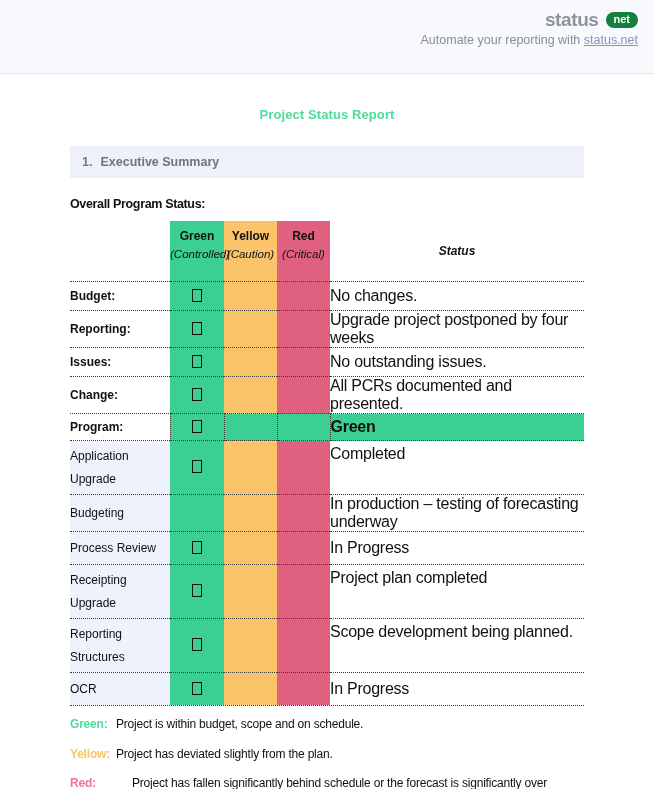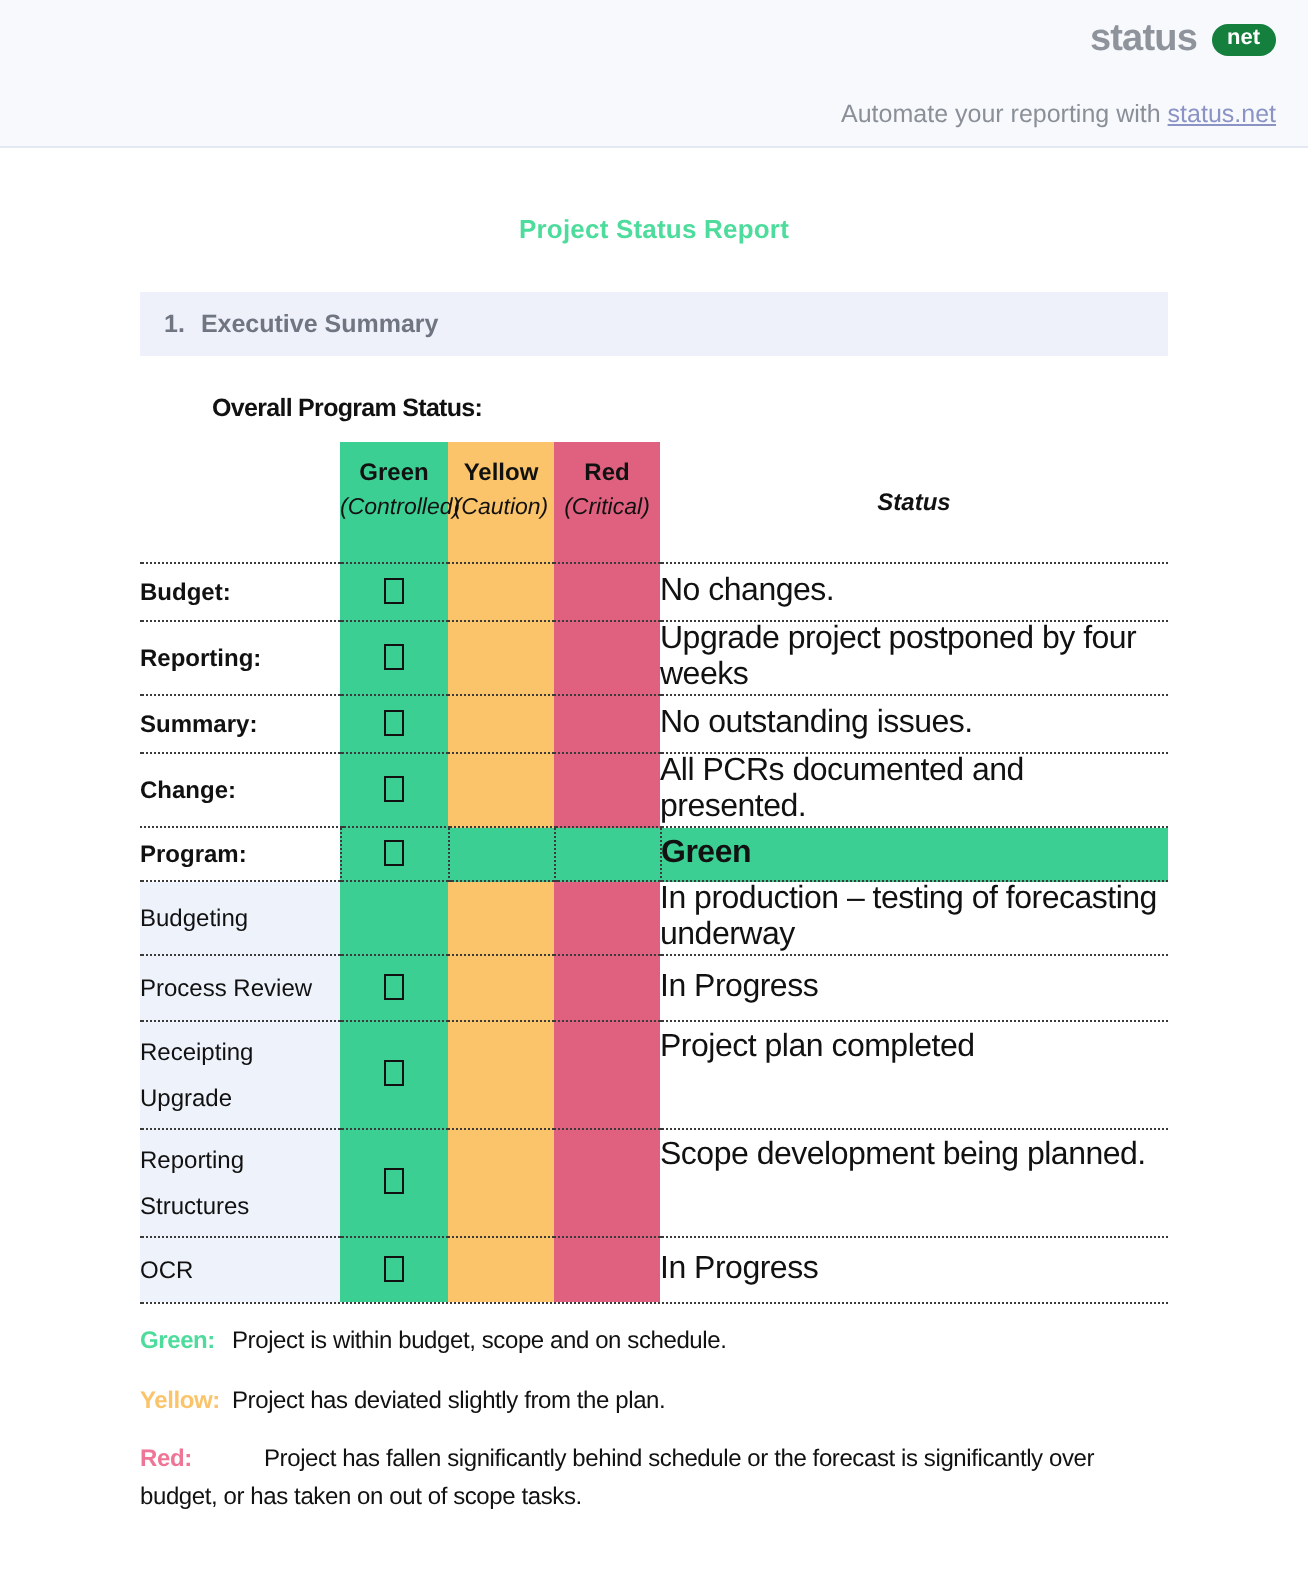--- a/index.html
+++ b/index.html
@@ -43,21 +43,21 @@
     color: #ffffff;
     font-size: 11px;
     font-weight: bold;
     border-radius: 9px;
     padding: 2px 8px 3px 8px;
     line-height: 1;
   }
   .brand-tagline {
     position: absolute;
     right: 16px;
-    top: 50px;
+    top: 33px;
     font-size: 12.5px;
     color: #8a8f98;
     white-space: nowrap;
   }
   .brand-tagline a {
     color: #8a93c4;
     text-decoration: underline;
   }
 
   
@@ -90,21 +90,20 @@
     font-weight: bold;
     color: #6f7581;
   }
 
   .overall-label {
     margin-top: 19px;
     font-size: 12.5px;
     font-weight: bold;
     color: #111;
     letter-spacing: -0.35px;
-    margin-left: 36px;
   }
 
   
   table.status-table {
     margin-top: 10px;
     border-collapse: collapse;
     width: 514px;
     table-layout: fixed;
   }
   table.status-table td, table.status-table th {
@@ -299,21 +298,21 @@
 
       <tr class="data-row rowline">
         <td class="cell-label">Reporting:</td>
         <td class="sw-green cell-mark"><span class="tofu"></span></td>
         <td class="sw-yellow"></td>
         <td class="sw-red"></td>
         <td class="cell-status">Upgrade project postponed by four weeks</td>
       </tr>
 
       <tr class="data-row rowline">
-        <td class="cell-label">Summary:</td>
+        <td class="cell-label">Issues:</td>
         <td class="sw-green cell-mark"><span class="tofu"></span></td>
         <td class="sw-yellow"></td>
         <td class="sw-red"></td>
         <td class="cell-status">No outstanding issues.</td>
       </tr>
 
       <tr class="data-row rowline">
         <td class="cell-label">Change:</td>
         <td class="sw-green cell-mark"><span class="tofu"></span></td>
         <td class="sw-yellow"></td>
@@ -322,20 +321,27 @@
       </tr>
 
       <tr class="program-row rowline">
         <td class="cell-label">Program:</td>
         <td class="sw-green cell-mark"><span class="tofu"></span></td>
         <td class="sw-yellow"></td>
         <td class="sw-red"></td>
         <td class="cell-status">Green</td>
       </tr>
 
+      <tr class="data-row tall rowline">
+        <td class="cell-label project">Application Upgrade</td>
+        <td class="sw-green cell-mark"><span class="tofu"></span></td>
+        <td class="sw-yellow"></td>
+        <td class="sw-red"></td>
+        <td class="cell-status topalign">Completed</td>
+      </tr>
 
       <tr class="data-row rowline">
         <td class="cell-label project">Budgeting</td>
         <td class="sw-green cell-mark"></td>
         <td class="sw-yellow"></td>
         <td class="sw-red"></td>
         <td class="cell-status">In production – testing of forecasting underway</td>
       </tr>
 
       <tr class="data-row rowline">

